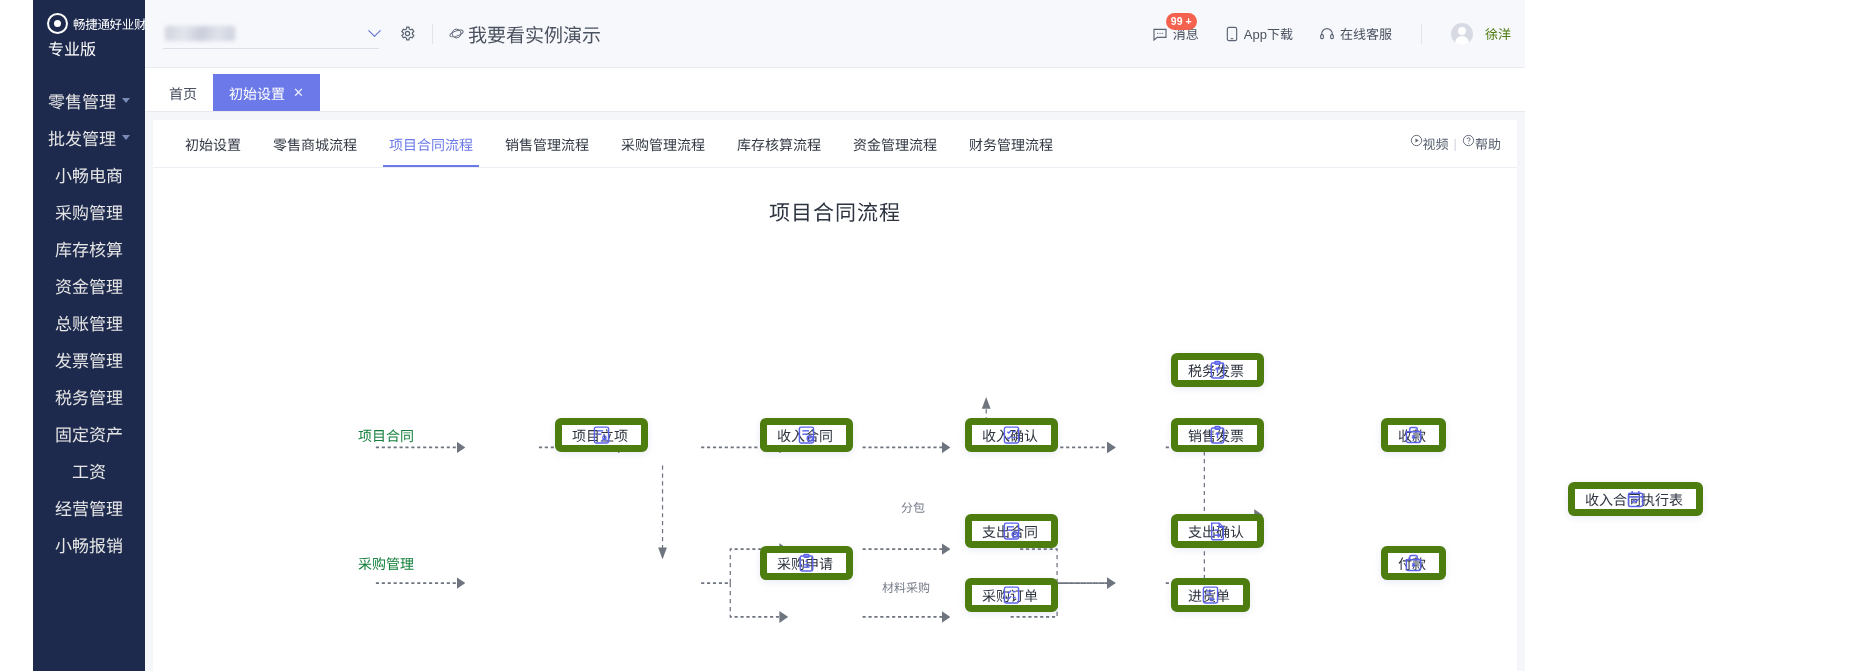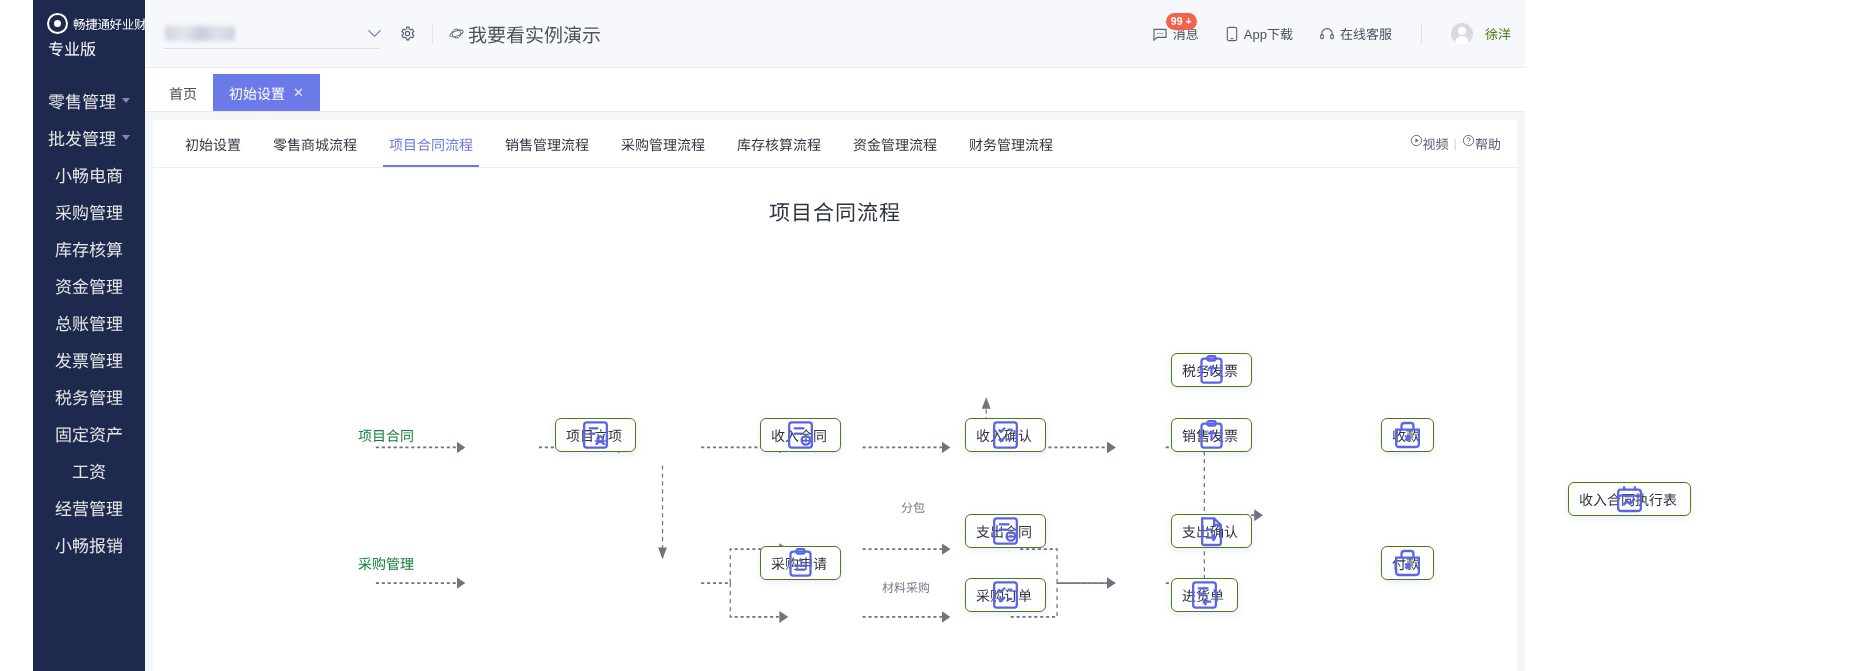--- a/index.html
+++ b/index.html
@@ -136,21 +136,21 @@
   .diagram-title {
     text-align: center; font-size: 21px; color: #2d3440;
     padding-top: 28px; letter-spacing: 1px;
   }
 
   .canvas { position: relative; flex: 1; min-height: 0; }
   .canvas svg { position: absolute; inset: 0; width: 100%; height: 100%; }
 
   .node {
     position: absolute; height: 34px; background: #fff;
-    border: 1px solid #4d7c0f; border-radius: 6px;
+    border: 7px solid #4d7c0f; border-radius: 6px;
     box-shadow: 0 2px 7px rgba(120,128,190,.16);
     display: flex; align-items: center; gap: 7px; padding: 0 13px 0 10px;
     font-size: 14px; color: #2f3540; white-space: nowrap; cursor: pointer; justify-content: center;
   }
   .node svg { flex: 0 0 auto; }
   .row-label {
     position: absolute; font-size: 14px; color: #15803d; white-space: nowrap;
   }
   .edge-label {
     position: absolute; font-size: 12px; color: #767c8a; white-space: nowrap;

